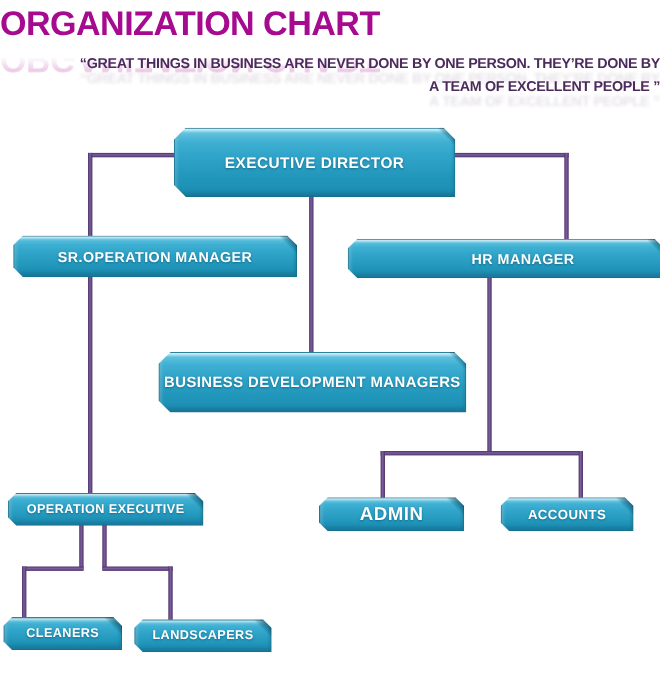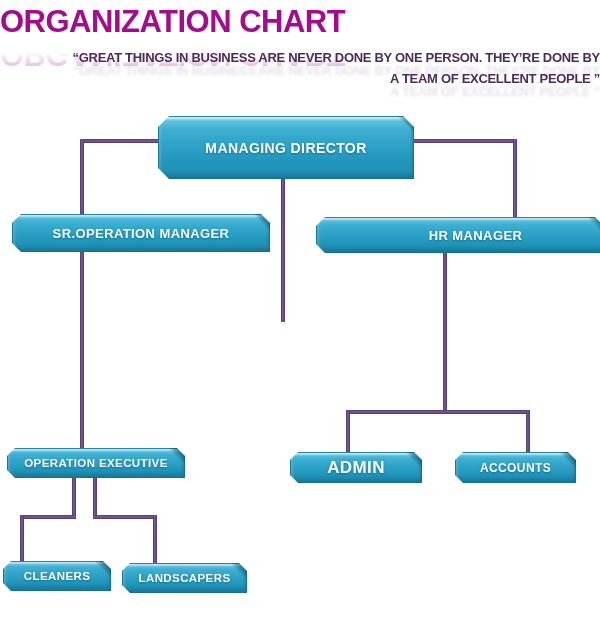--- a/index.html
+++ b/index.html
@@ -81,27 +81,30 @@
   <div class="connector v" style="left:346px;top:410px;height:45px"></div>
   <div class="connector v" style="left:526px;top:410px;height:45px"></div>
   <div class="connector v" style="left:72px;top:476px;height:42px"></div>
   <div class="connector v" style="left:93px;top:476px;height:42px"></div>
   <div class="connector h" style="left:20px;top:515px;width:56px"></div>
   <div class="connector v" style="left:20px;top:515px;height:49px"></div>
   <div class="connector h" style="left:93px;top:515px;width:64px"></div>
   <div class="connector v" style="left:153px;top:515px;height:51px"></div>
 
   <div class="node md">
-      <span>MANAGING DIRECTOR</span>
+      <span>EXECUTIVE DIRECTOR</span>
     </div>
   <div class="node som">
       <span>SR.OPERATION MANAGER</span>
     </div>
   <div class="node hrm">
       <span>HR MANAGER</span>
+    </div>
+  <div class="node bdm">
+      <span>BUSINESS DEVELOPMENT MANAGERS</span>
     </div>
   <div class="node opx">
       <span>OPERATION EXECUTIVE</span>
     </div>
   <div class="node adm">
       <span>ADMIN</span>
     </div>
   <div class="node acc">
       <span>ACCOUNTS</span>
     </div>

